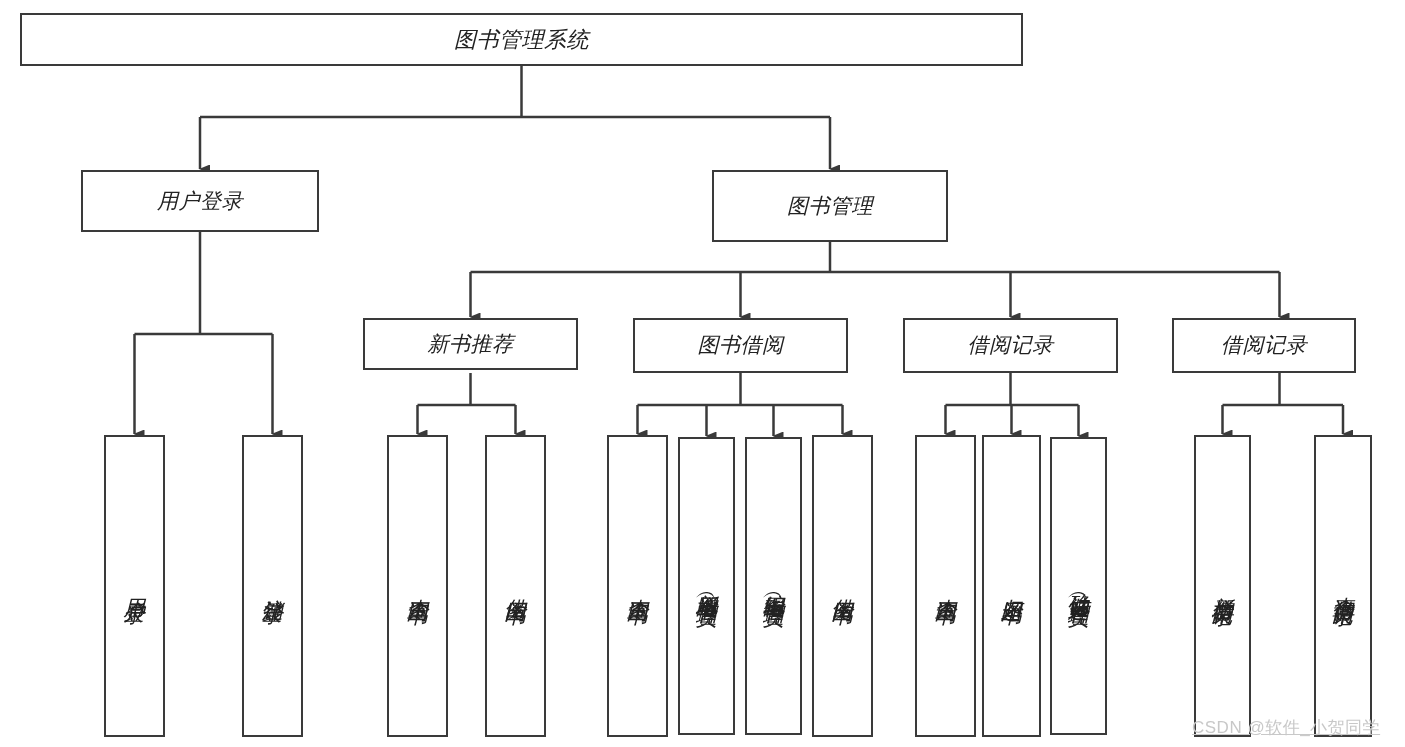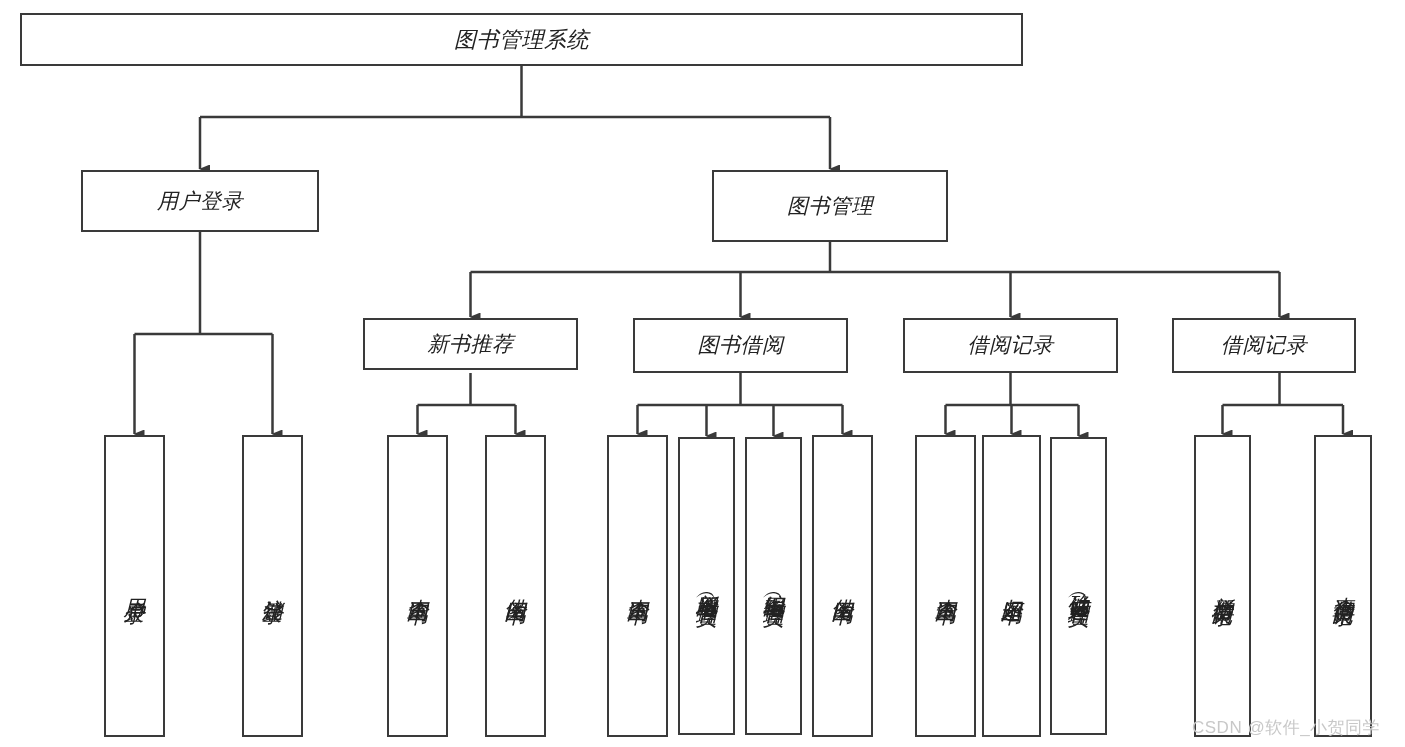--- a/index.html
+++ b/index.html
@@ -55,20 +55,21 @@
   .node.root .node-label {
     font-size: 22px;
   }
   .watermark {
     position: absolute;
     color: #c8c8c8;
     font-size: 17px;
     letter-spacing: 0.5px;
     white-space: nowrap;
     pointer-events: none;
+    text-decoration: underline;
   }
 </style>
 </head>
 <body>
 
 <div id="diagram-root">
   <svg class="edges" viewBox="0 0 1405 747" xmlns="http://www.w3.org/2000/svg">
     <defs>
       <marker id="arrowhead" markerWidth="9" markerHeight="11" refX="4.5" refY="10" orient="auto" markerUnits="userSpaceOnUse">
         <polygon points="0,0 9,0 4.5,11" fill="#3a3a3a"></polygon>

